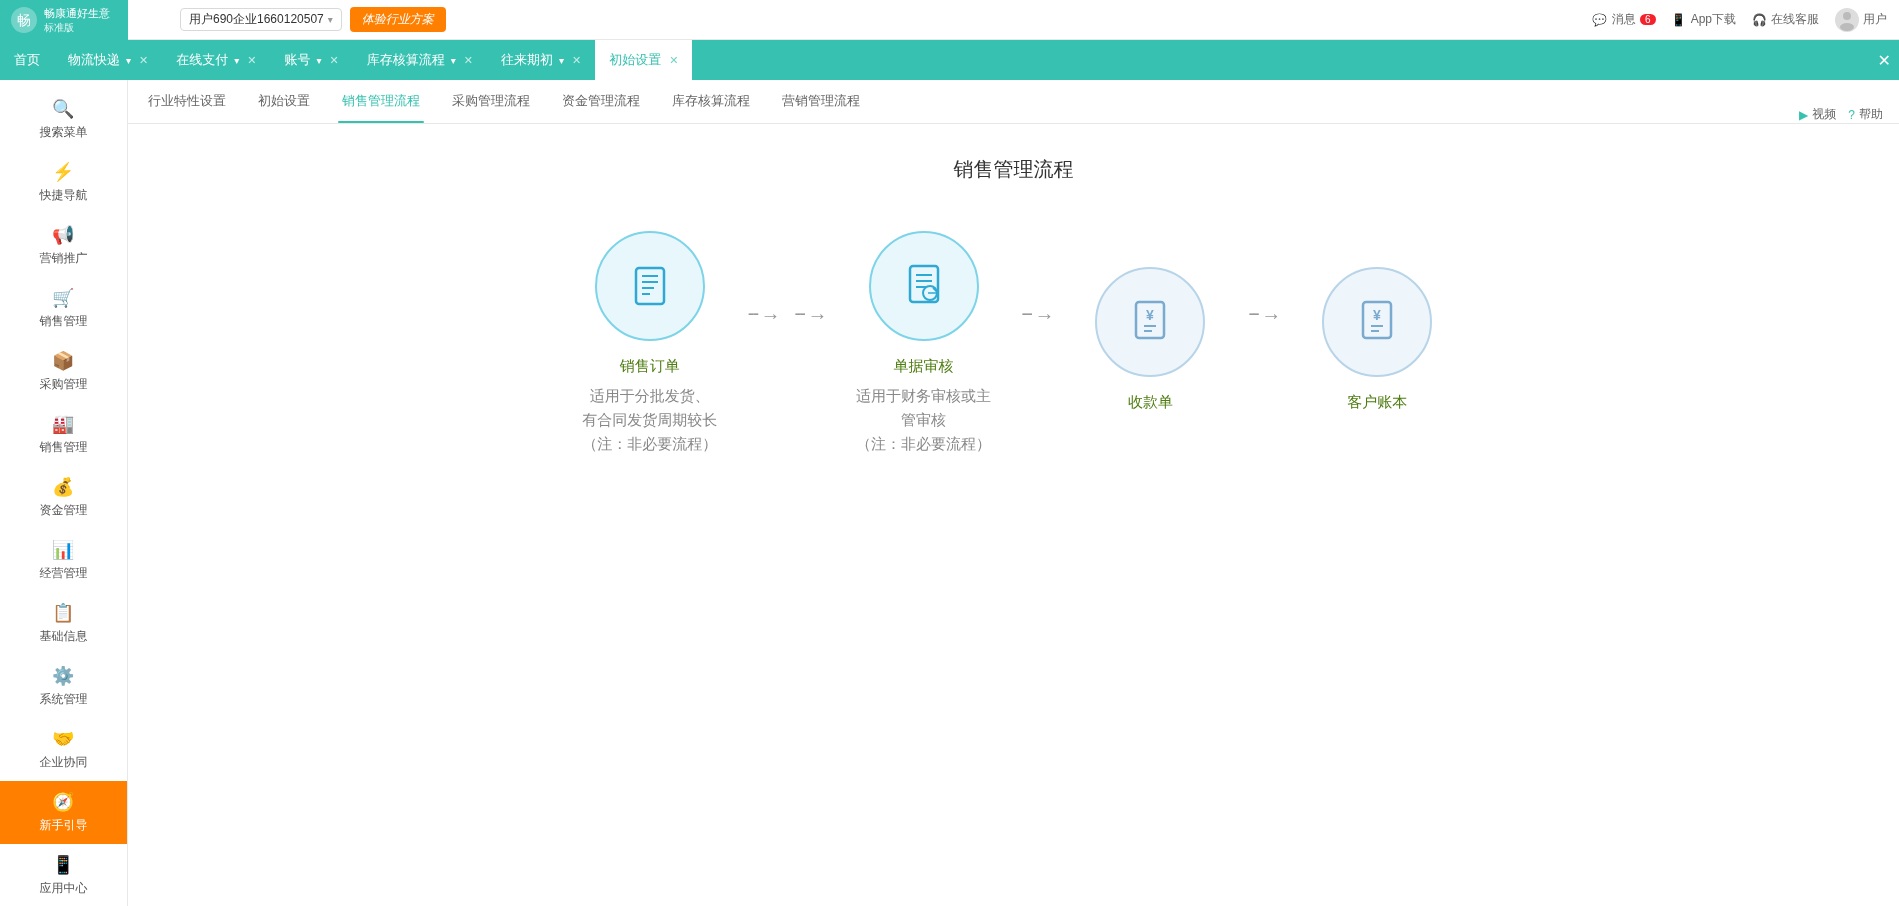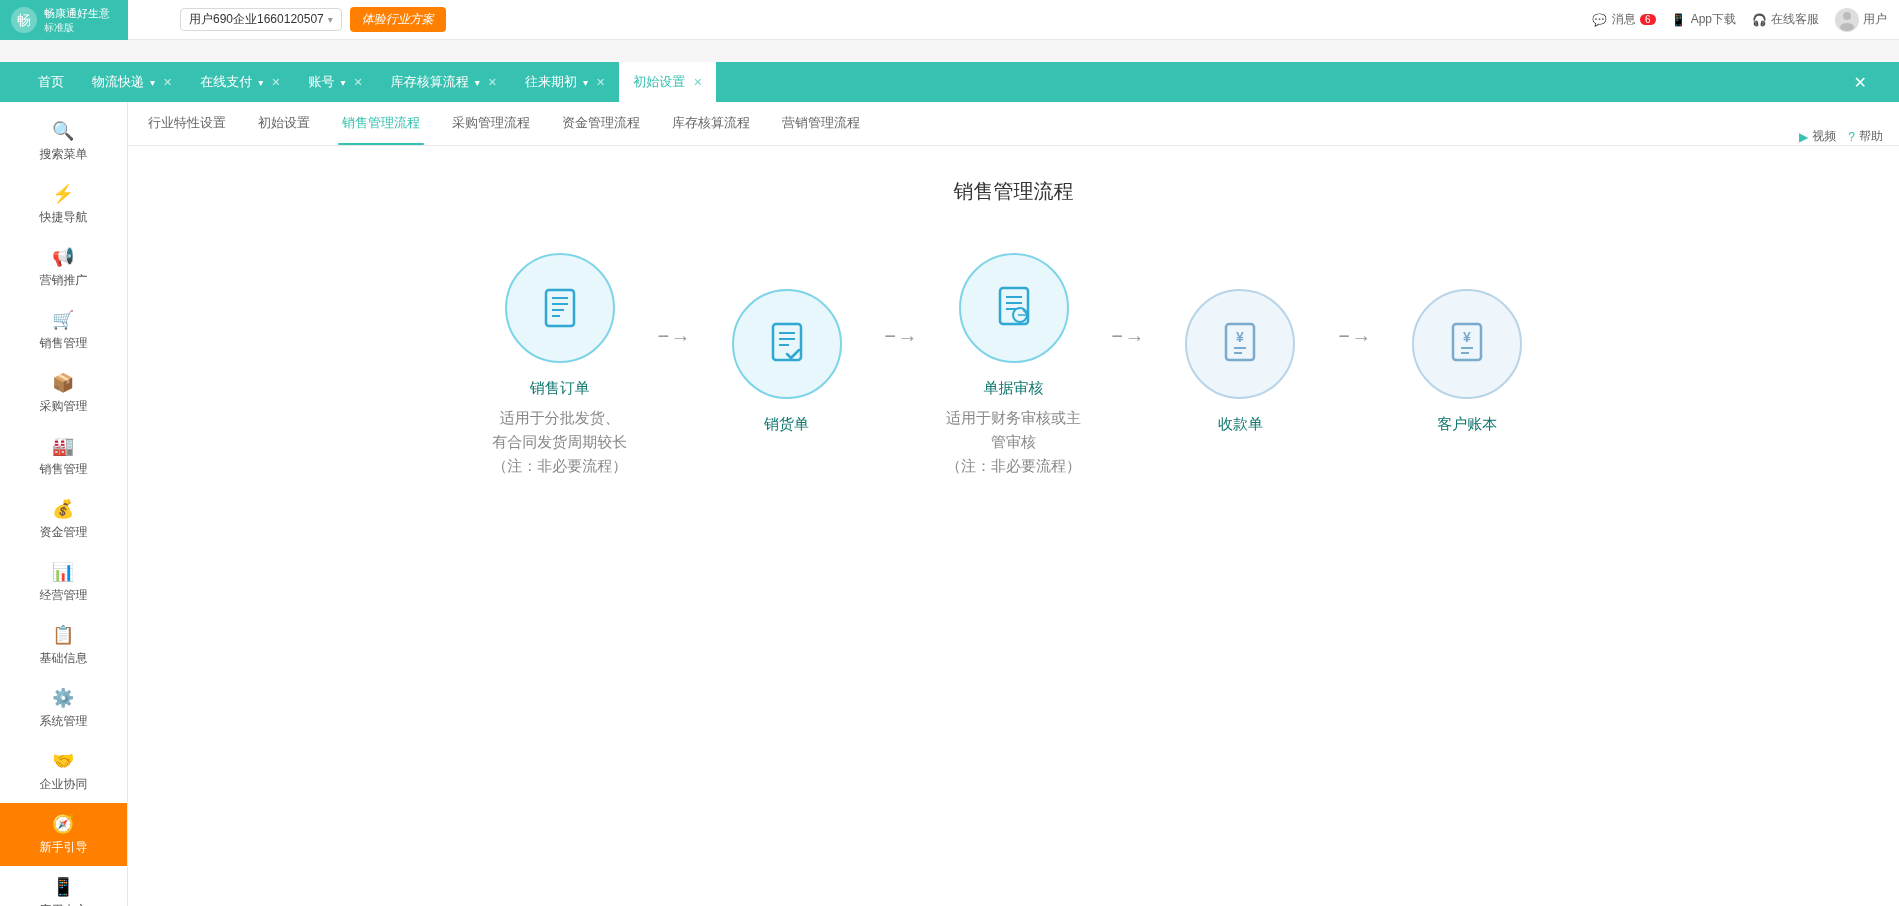--- a/index.html
+++ b/index.html
@@ -23,21 +23,21 @@
       padding: 4px 12px; font-size: 12px; cursor: pointer; font-style: italic;
     }
     .top-bar-right { display: flex; align-items: center; gap: 16px; font-size: 12px; color: #666; }
     .top-bar-right .item { display: flex; align-items: center; gap: 4px; cursor: pointer; }
     .badge { background: #f5222d; color: #fff; border-radius: 10px; padding: 0 4px; font-size: 10px; min-width: 16px; text-align: center; }
     .avatar { width: 24px; height: 24px; border-radius: 50%; background: #ddd; display: flex; align-items: center; justify-content: center; }
 
     
     .nav-tabs {
       background: #36c1b0; display: flex; align-items: center;
-      height: 40px; padding: 0 24px; margin-top: 22px;
+      height: 40px; padding: 0 0;
     }
     .nav-tab {
       display: flex; align-items: center; gap: 4px;
       padding: 0 14px; height: 40px; color: #fff; font-size: 13px;
       cursor: pointer; position: relative; white-space: nowrap;
     }
     .nav-tab.active { background: #fff; color: #36c1b0; }
     .nav-tab .close-x { font-size: 11px; opacity: 0.7; margin-left: 4px; }
     .nav-tab .drop-arrow { font-size: 10px; margin-left: 2px; }
     .nav-close-all { color: #fff; margin-left: auto; font-size: 16px; cursor: pointer; padding: 0 8px; }
@@ -100,21 +100,21 @@
     .flow-circle {
       width: 110px; height: 110px; border-radius: 50%;
       border: 2px solid #7dd4e8; background: #e8f7fb;
       display: flex; align-items: center; justify-content: center;
       margin-bottom: 16px; position: relative;
     }
     .flow-circle.dimmed {
       border-color: #b8d4e8; background: #eef5fb;
     }
     .flow-step-label {
-      font-size: 15px; color: #0f766e; margin-bottom: 8px; font-weight: 500;
+      font-size: 15px; color: #4d7c0f; margin-bottom: 8px; font-weight: 500;
     }
     .flow-step-desc {
       font-size: 15px; color: #888; text-align: center; line-height: 1.6;
     }
     .flow-arrow {
       font-size: 20px; color: #999; margin: 0 8px; margin-top: -60px;
       letter-spacing: -2px;
     }
 
     
@@ -319,33 +319,20 @@
                 <line x1="16" y1="26" x2="28" y2="26" stroke="#2fa8d4" stroke-width="2"></line>
                 <line x1="16" y1="32" x2="24" y2="32" stroke="#2fa8d4" stroke-width="2"></line>
               </svg>
             </div>
             <div class="flow-step-label">销售订单</div>
             <div class="flow-step-desc">适用于分批发货、<br>有合同发货周期较长<br>（注：非必要流程）</div>
           </div>
 
           <div class="flow-arrow">-- →</div>
 
-          <div class="flow-step">
-            <div class="flow-circle">
-              <svg class="icon-svg" viewBox="0 0 48 48" xmlns="http://www.w3.org/2000/svg">
-                <rect x="10" y="4" width="28" height="36" rx="3" fill="none" stroke="#2fa8d4" stroke-width="2.5"></rect>
-                <line x1="16" y1="13" x2="32" y2="13" stroke="#2fa8d4" stroke-width="2"></line>
-                <line x1="16" y1="19" x2="32" y2="19" stroke="#2fa8d4" stroke-width="2"></line>
-                <line x1="16" y1="25" x2="26" y2="25" stroke="#2fa8d4" stroke-width="2"></line>
-                <polyline points="24,34 28,38 36,30" fill="none" stroke="#2fa8d4" stroke-width="2.5" stroke-linecap="round" stroke-linejoin="round"></polyline>
-              </svg>
-            </div>
-            <div class="flow-step-label">销货单</div>
-            <div class="flow-step-desc"></div>
-          </div>
 
           <div class="flow-arrow">-- →</div>
 
           <div class="flow-step">
             <div class="flow-circle">
               <svg class="icon-svg" viewBox="0 0 48 48" xmlns="http://www.w3.org/2000/svg">
                 <rect x="10" y="4" width="28" height="36" rx="3" fill="none" stroke="#2fa8d4" stroke-width="2.5"></rect>
                 <line x1="16" y1="13" x2="32" y2="13" stroke="#2fa8d4" stroke-width="2"></line>
                 <line x1="16" y1="19" x2="32" y2="19" stroke="#2fa8d4" stroke-width="2"></line>
                 <line x1="16" y1="25" x2="26" y2="25" stroke="#2fa8d4" stroke-width="2"></line>

